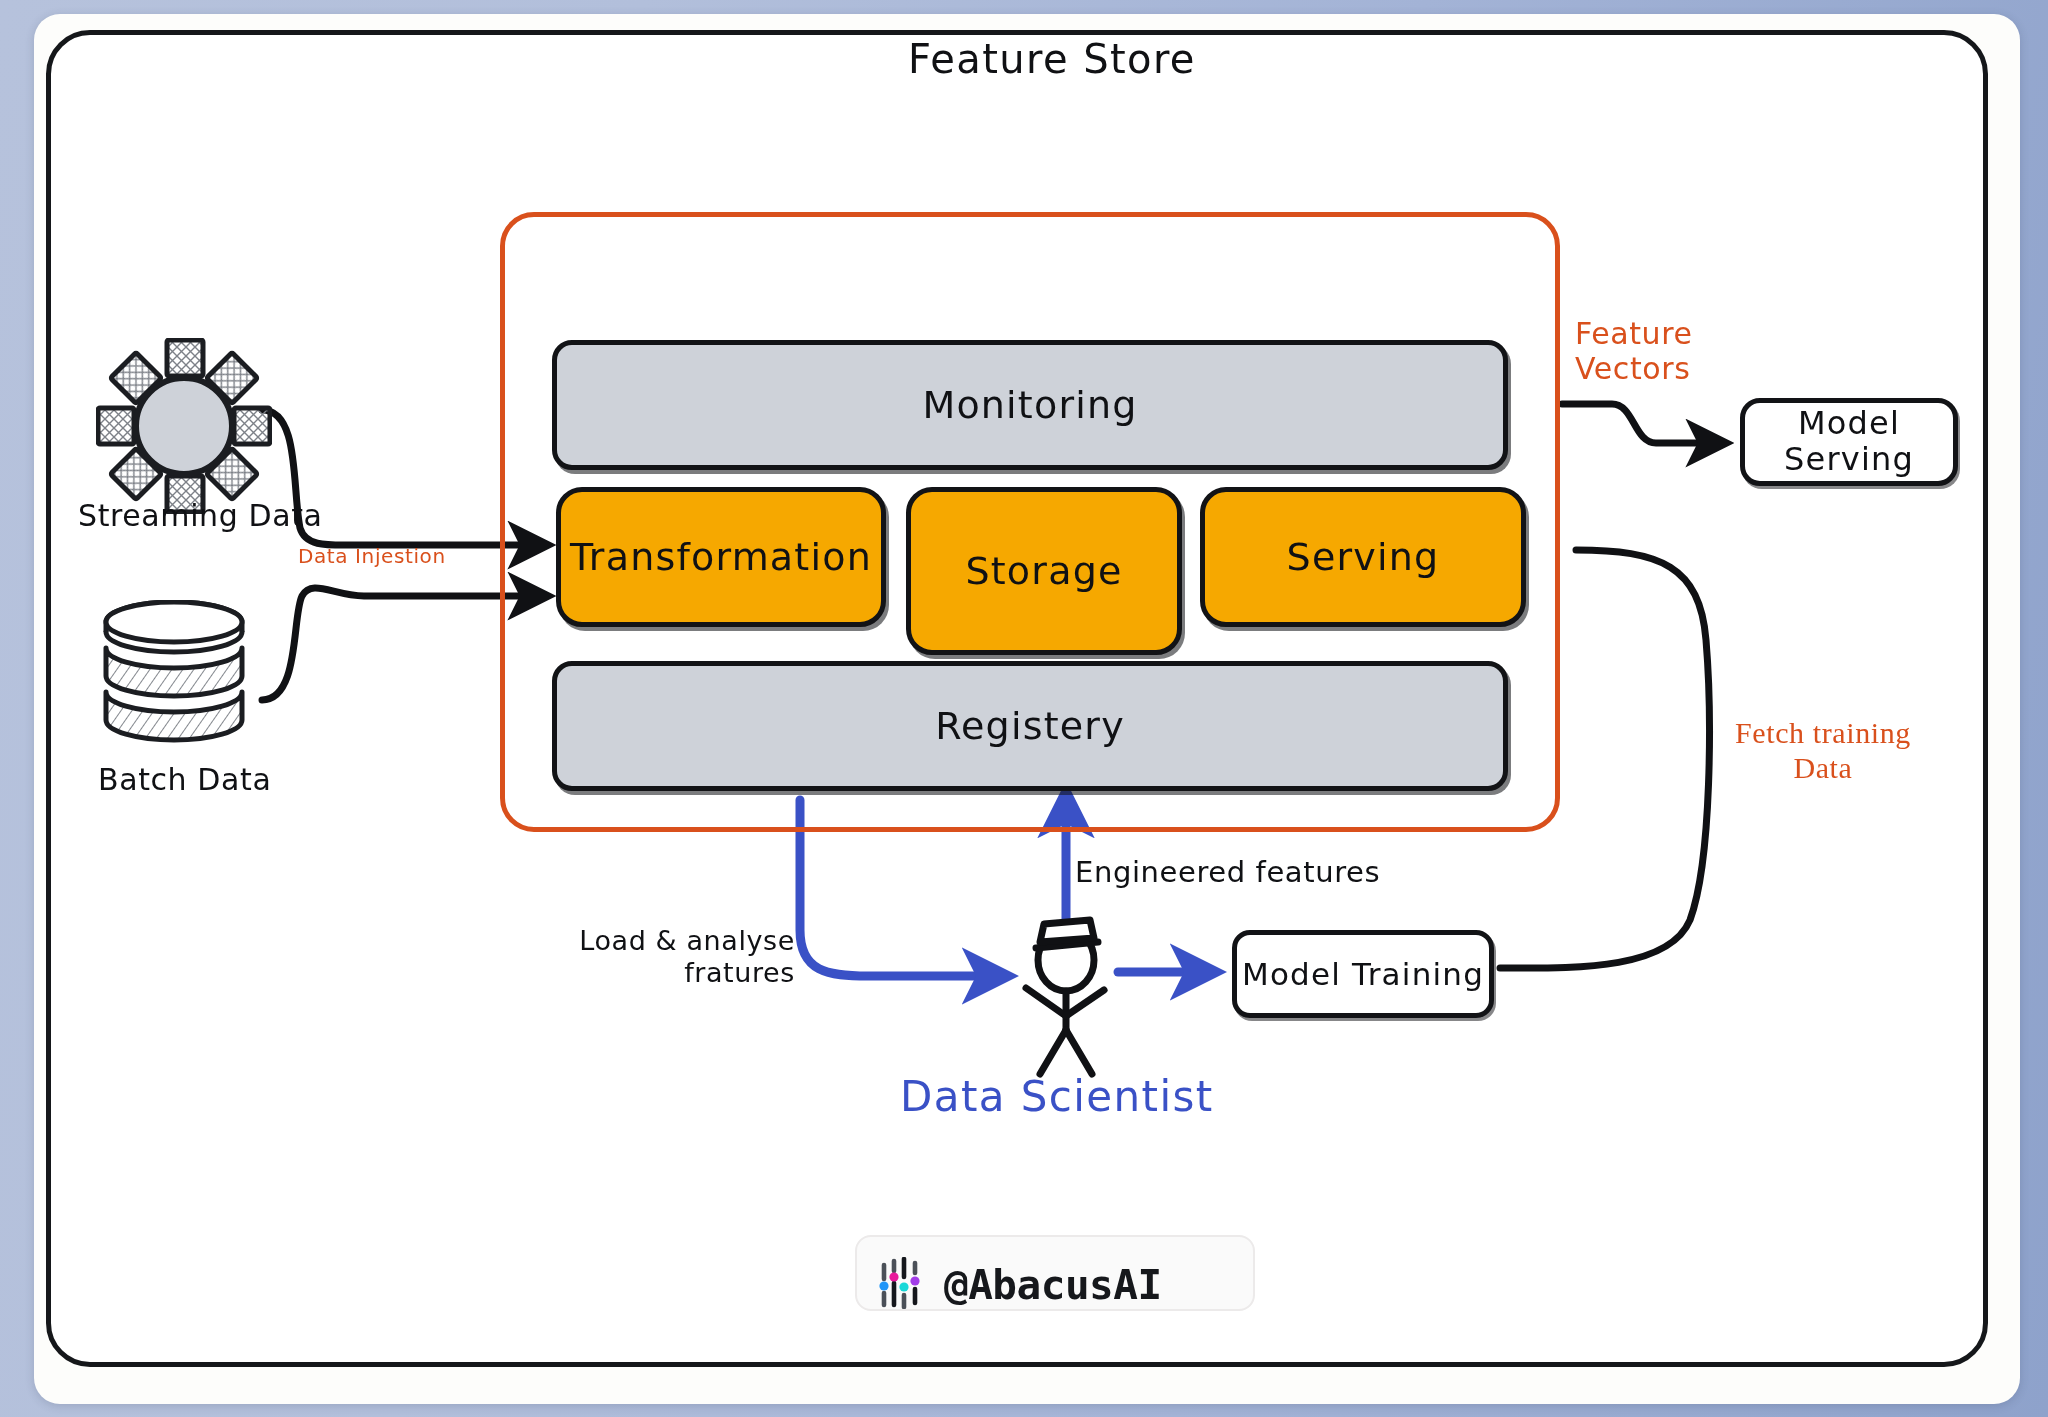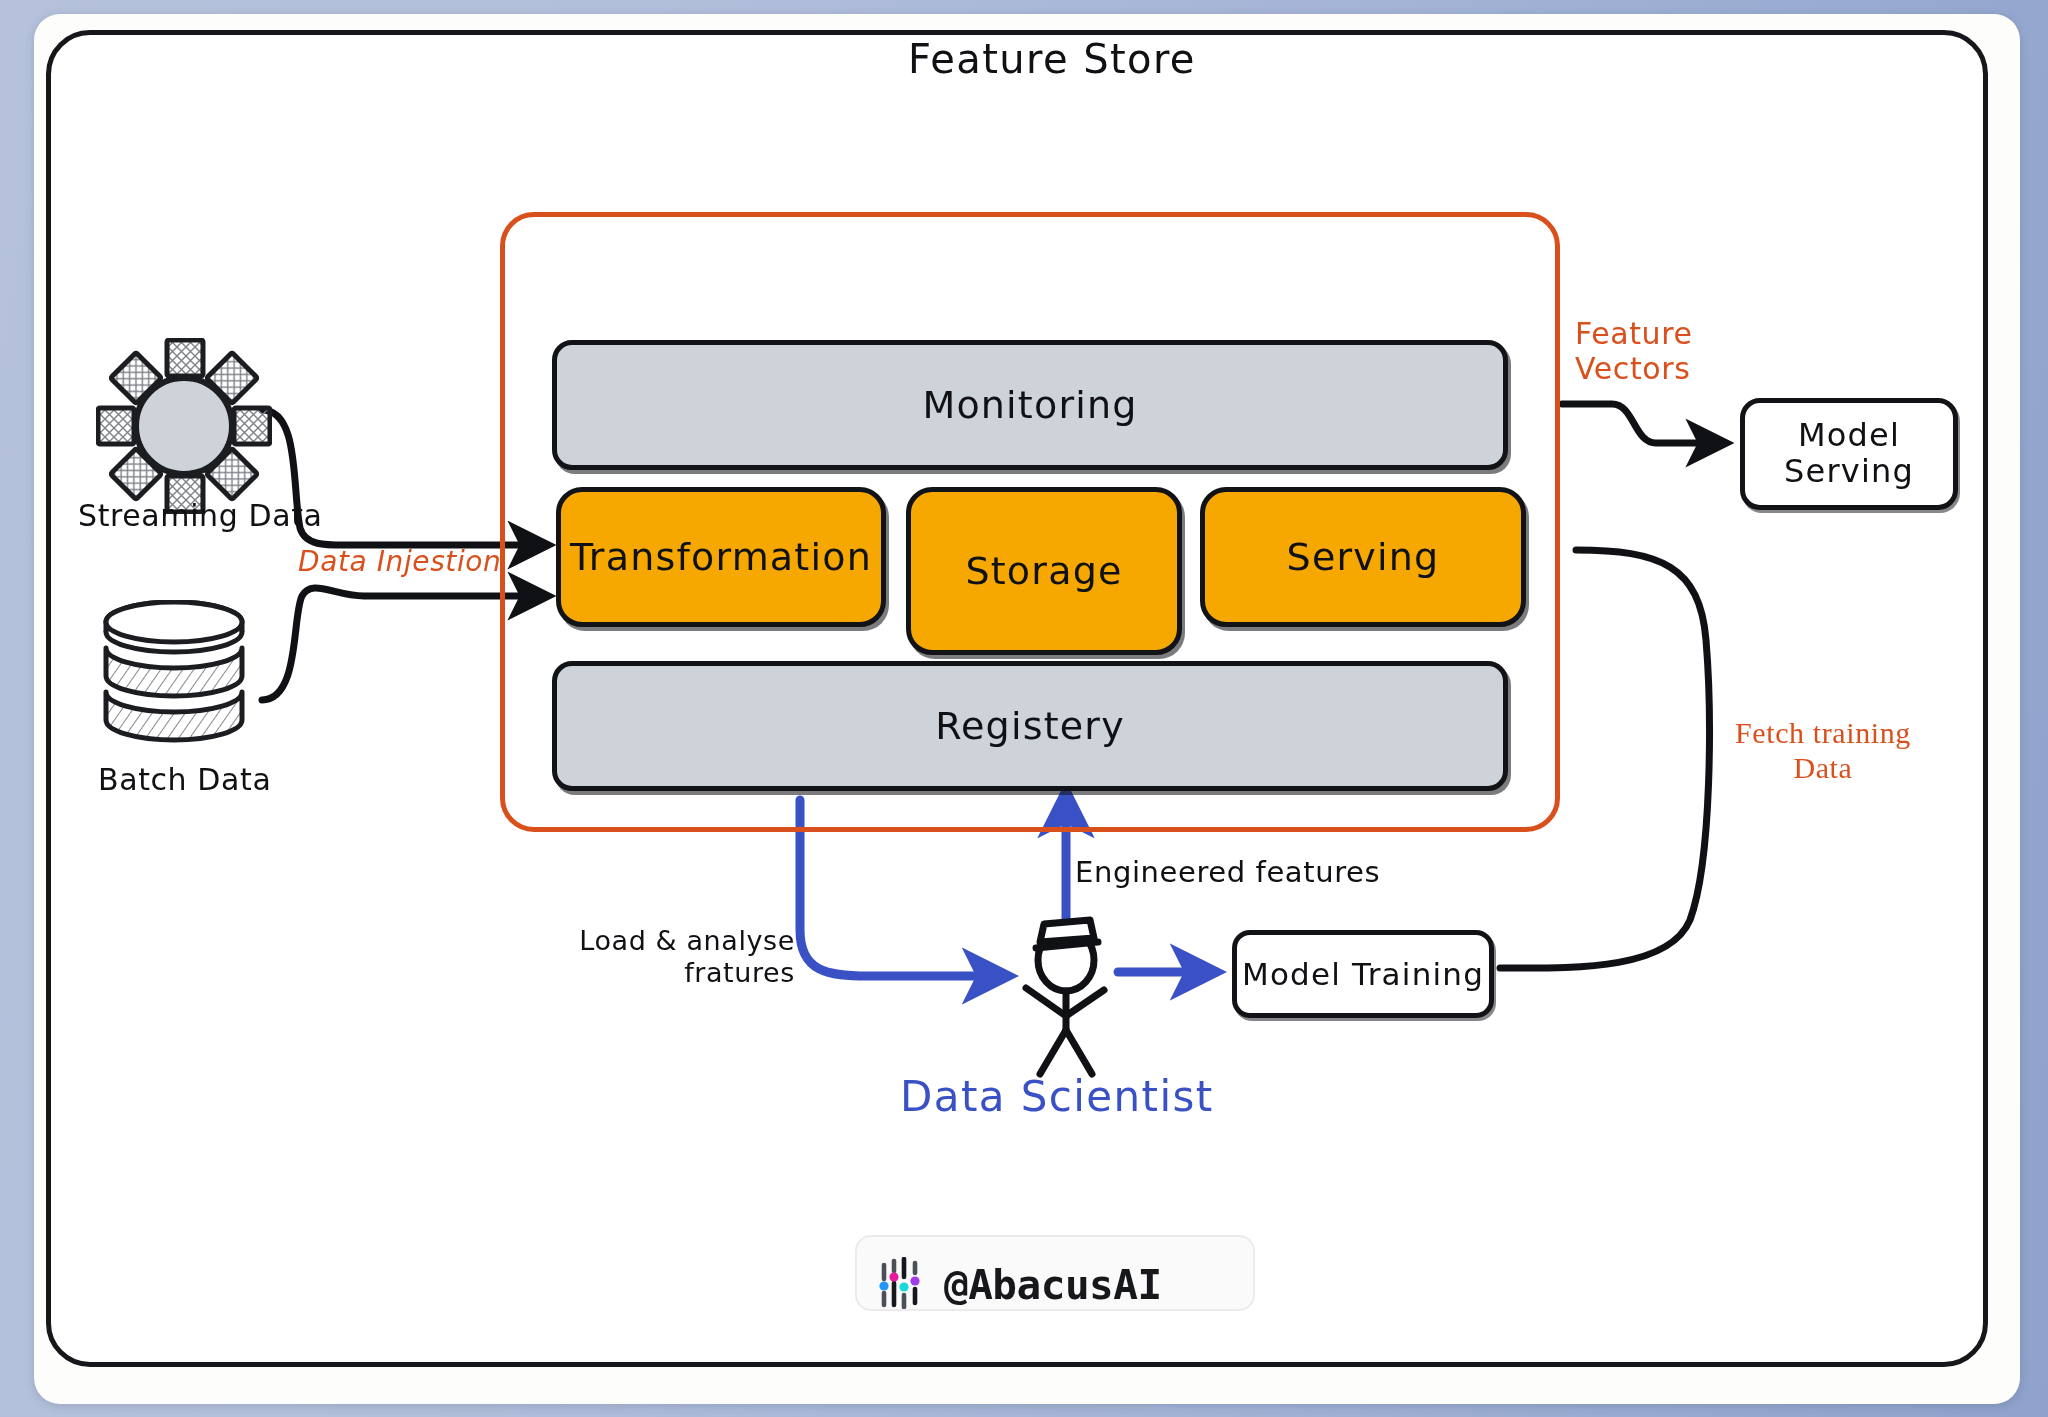--- a/index.html
+++ b/index.html
@@ -100,21 +100,21 @@
 
   #box-monitoring { left: 552px; top: 340px;  width: 956px; height: 130px; }
   #box-registry   { left: 552px; top: 661px;  width: 956px; height: 130px; }
 
   #box-transformation { left: 556px; top: 487px; width: 330px; height: 140px; border-radius: 26px; }
   #box-storage        { left: 906px; top: 487px; width: 276px; height: 168px; border-radius: 26px; }
   #box-serving        { left: 1200px; top: 487px; width: 326px; height: 140px; border-radius: 26px; }
 
   
   #box-model-serving {
-    left: 1740px; top: 398px; width: 218px; height: 112px;
+    left: 1740px; top: 398px; width: 218px; height: 88px;
     border-radius: 20px; background:#ffffff;
     flex-direction: column; line-height: 1.12;
     box-shadow: 2px 3px 0 rgba(15,16,20,.5);
   }
   #box-model-serving span { font-size: 32px; }
 
   #box-model-training {
     left: 1232px; top: 930px; width: 262px; height: 88px;
     border-radius: 18px; background:#ffffff;
     box-shadow: 2px 3px 0 rgba(15,16,20,.5);
@@ -122,21 +122,21 @@
   }
   #box-model-training span { font-size: 31px; }
 
   
   .label      { font-size: 30px; color:#101114; white-space: pre; line-height: 1.18; }
   .label-orange { color: #d9501c; }
   .label-blue   { color: #3a51c6; }
 
   #lbl-streaming { left: 78px;  top: 498px; font-size: 30px; }
   #lbl-batch     { left: 98px;  top: 762px; font-size: 30px; }
-  #lbl-injestion { left: 298px; top: 545px; font-size: 28px; font-style: italic; }
+  #lbl-injestion { left: 298px; top: 545px; font-size: 20px; }
   #lbl-feature-vectors { left: 1575px; top: 316px; font-size: 30px; text-align:left; }
   #lbl-fetch     { left: 1735px; top: 715px; font-size: 30px; text-align:center;font-family:Liberation Serif, serif; }
   #lbl-engineered{ left: 1075px; top: 855px; font-size: 29px; }
   #lbl-load      { left: 555px;  top: 925px; font-size: 27px; text-align:right; width: 240px;}
   #lbl-data-scientist { left: 900px; top: 1072px; font-size: 42px; letter-spacing: 1.4px;}
 
   
   #badge {
     position: absolute;
     left: 855px;

